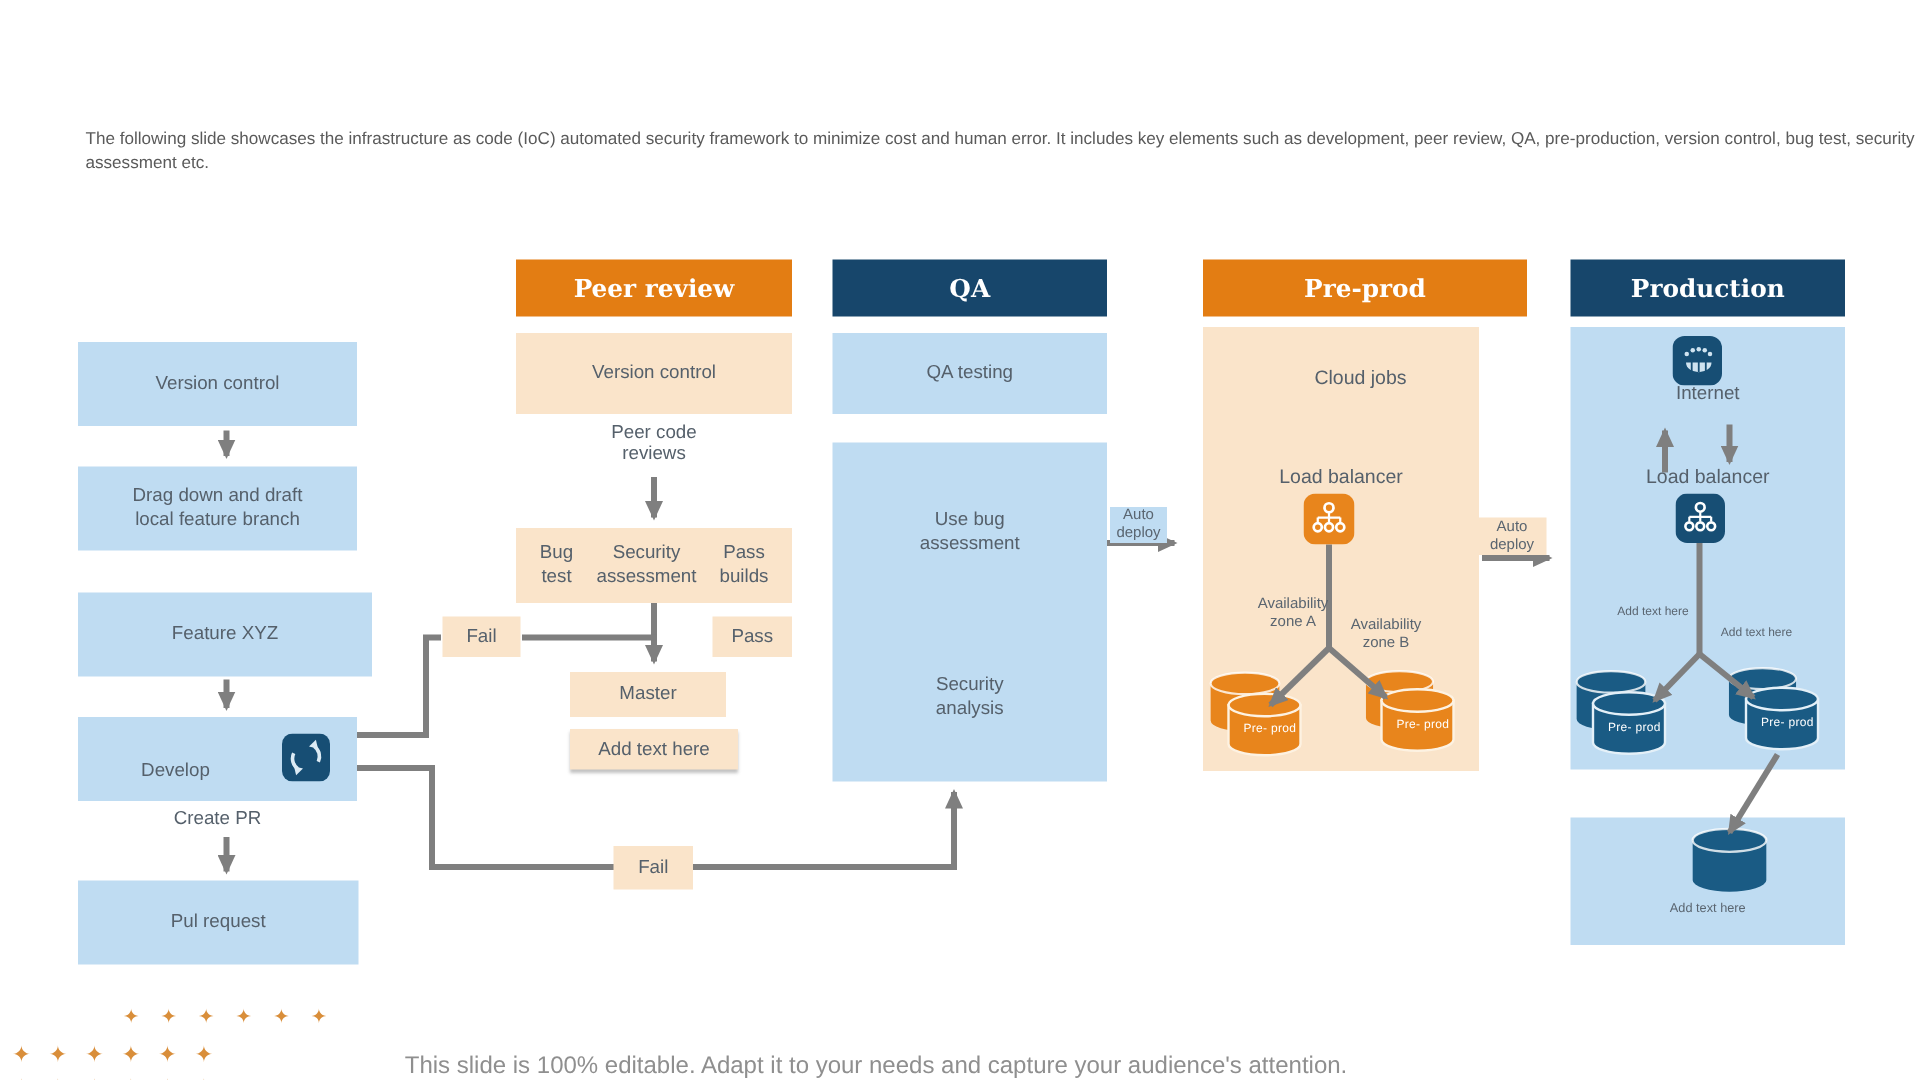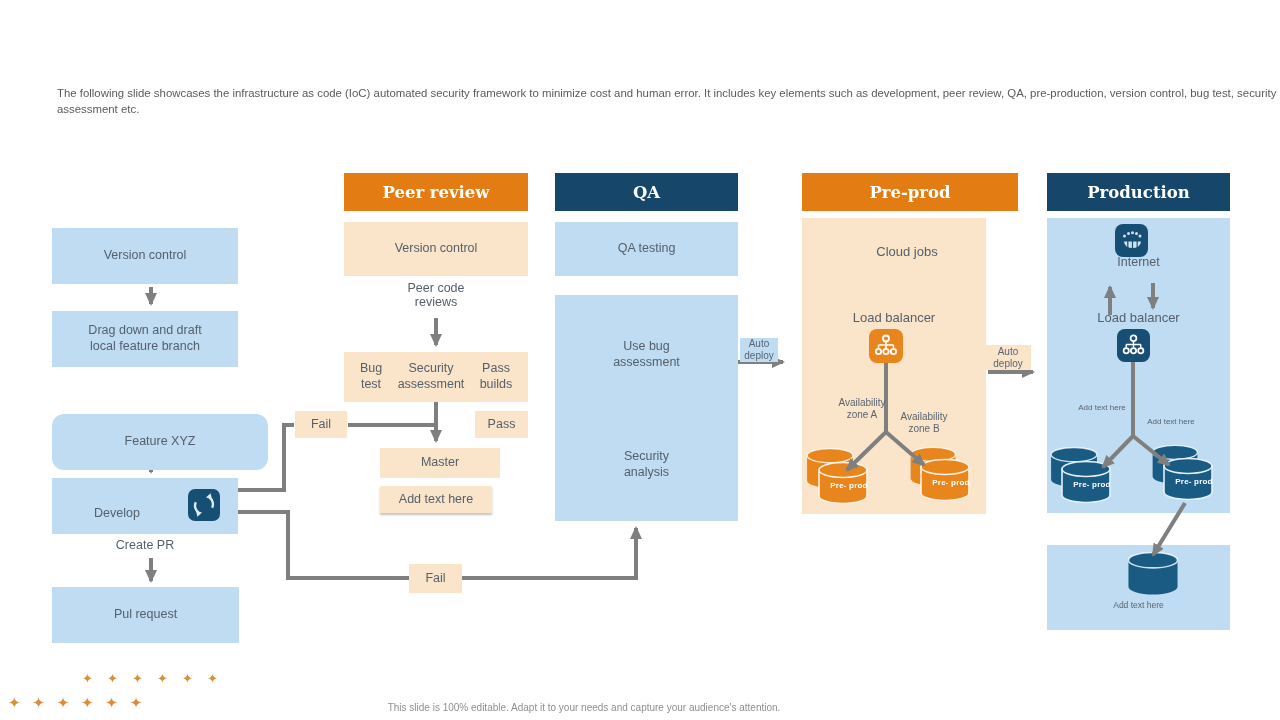--- a/index.html
+++ b/index.html
@@ -25,28 +25,28 @@
 
   .lbl{text-align:center;color:#55606B;}
   .tiny{font-size:10px;line-height:1.2;color:#5a6570;}
 
   .panel{position:absolute;}
 
   svg.connectors{position:absolute;left:0;top:0;width:1280px;height:720px;pointer-events:none;}
 
   .cyl{position:absolute;}
   .cyl svg{display:block;width:100%;height:100%;}
-  .cyl-label{position:absolute;left:12px;right:0;top:45%;text-align:center;
-             color:#ffffff;font-size:8px;letter-spacing:.2px;font-weight:bold;}
+  .cyl-label{position:absolute;left:12px;right:0;top:45%;text-align:left;
+             color:#ffffff;font-size:8px;letter-spacing:.2px;}
 
   .icon-tile{position:absolute;}
   .icon-tile svg{display:block;width:100%;height:100%;}
 
   .stars{position:absolute;color:#D98E3A;font-family:"DejaVu Sans",sans-serif;white-space:pre;}
-  .footer{left:0;top:702px;width:1168px;text-align:center;font-size:10px;color:#8f8f8f;}
+  .footer{left:0;top:702px;width:1168px;text-align:center;font-size:16px;color:#8f8f8f;}
 
   .shadowed{box-shadow:0 2px 2px rgba(120,120,120,.45);}
 </style>
 </head>
 <body>
 
 <div id="slide">
 
   <div class="abs subtitle">The following slide showcases the infrastructure as code (IoC) automated security framework to minimize cost and human error. It includes key elements such as development, peer review, QA,  pre-production, version control, bug test, security assessment etc.</div>
 
@@ -81,21 +81,21 @@
       <path d="M1133 362 L1133 438"></path>
       <path d="M1110 315 L1110 287" marker-end="url(#ahA)"></path>
       <path d="M1153 283 L1153 308" marker-end="url(#ahA)"></path>
     </g>
   </svg>
 
   <div class="abs bx blue" style="left:52px;top:228px;width:186px;height:56px;">Version control</div>
   <div class="abs bx blue" style="left:52px;top:311px;width:186px;height:56px;">
     <span style="width:140px;">Drag down and draft local feature branch</span>
   </div>
-  <div class="abs bx blue" style="left:52px;top:414px;width:216px;height:56px;border-radius:12px;">Feature XYZ</div>
+  <div class="abs bx blue" style="left:52px;top:395px;width:196px;height:56px;">Feature XYZ</div>
   <div class="abs bx blue" style="left:52px;top:478px;width:186px;height:56px;padding-right:0;">
     <span style="margin-right:56px;margin-top:16px;">Develop</span>
   </div>
   <div class="icon-tile" style="left:188px;top:489px;width:32px;height:32px;">
     <svg viewBox="0 0 32 32">
       <rect x="0" y="0" width="32" height="32" rx="7" fill="#174E74"></rect>
       <g stroke="#DCEBF5" stroke-width="2.4" fill="none">
         <path d="M21.5 8.6 A8.2 8.2 0 0 1 24.2 18.8"></path>
         <path d="M10.5 23.4 A8.2 8.2 0 0 1 7.8 13.2"></path>
       </g>
@@ -110,21 +110,21 @@
   <div class="abs lbl" style="left:344px;top:281px;width:184px;font-size:12.5px;">
     <span style="display:inline-block;width:80px;">Peer code reviews</span>
   </div>
   <div class="abs bx peach" style="left:344px;top:352px;width:184px;height:50px;justify-content:space-between;padding:0 10px;box-sizing:border-box;">
     <span style="width:34px;">Bug test</span>
     <span style="width:80px;">Security assessment</span>
     <span style="width:44px;">Pass builds</span>
   </div>
   <div class="abs bx peach" style="left:295px;top:411px;width:52px;height:27px;">Fail</div>
   <div class="abs bx peach" style="left:475px;top:411px;width:53px;height:27px;">Pass</div>
-  <div class="abs bx peach" style="left:380px;top:448px;width:120px;height:30px;">Master</div>
+  <div class="abs bx peach" style="left:380px;top:448px;width:104px;height:30px;">Master</div>
   <div class="abs bx peach shadowed" style="left:380px;top:486px;width:112px;height:27px;">Add text here</div>
   <div class="abs bx peach" style="left:409px;top:564px;width:53px;height:29px;">Fail</div>
 
   <div class="abs bx blue" style="left:555px;top:222px;width:183px;height:54px;">QA testing</div>
   <div class="abs lbl" style="left:555px;top:338px;width:183px;font-size:12.5px;line-height:1.3;">
     <span style="display:inline-block;width:90px;">Use bug assessment</span>
   </div>
   <div class="abs lbl" style="left:555px;top:448px;width:183px;font-size:12.5px;line-height:1.3;">
     <span style="display:inline-block;width:70px;">Security analysis</span>
   </div>

